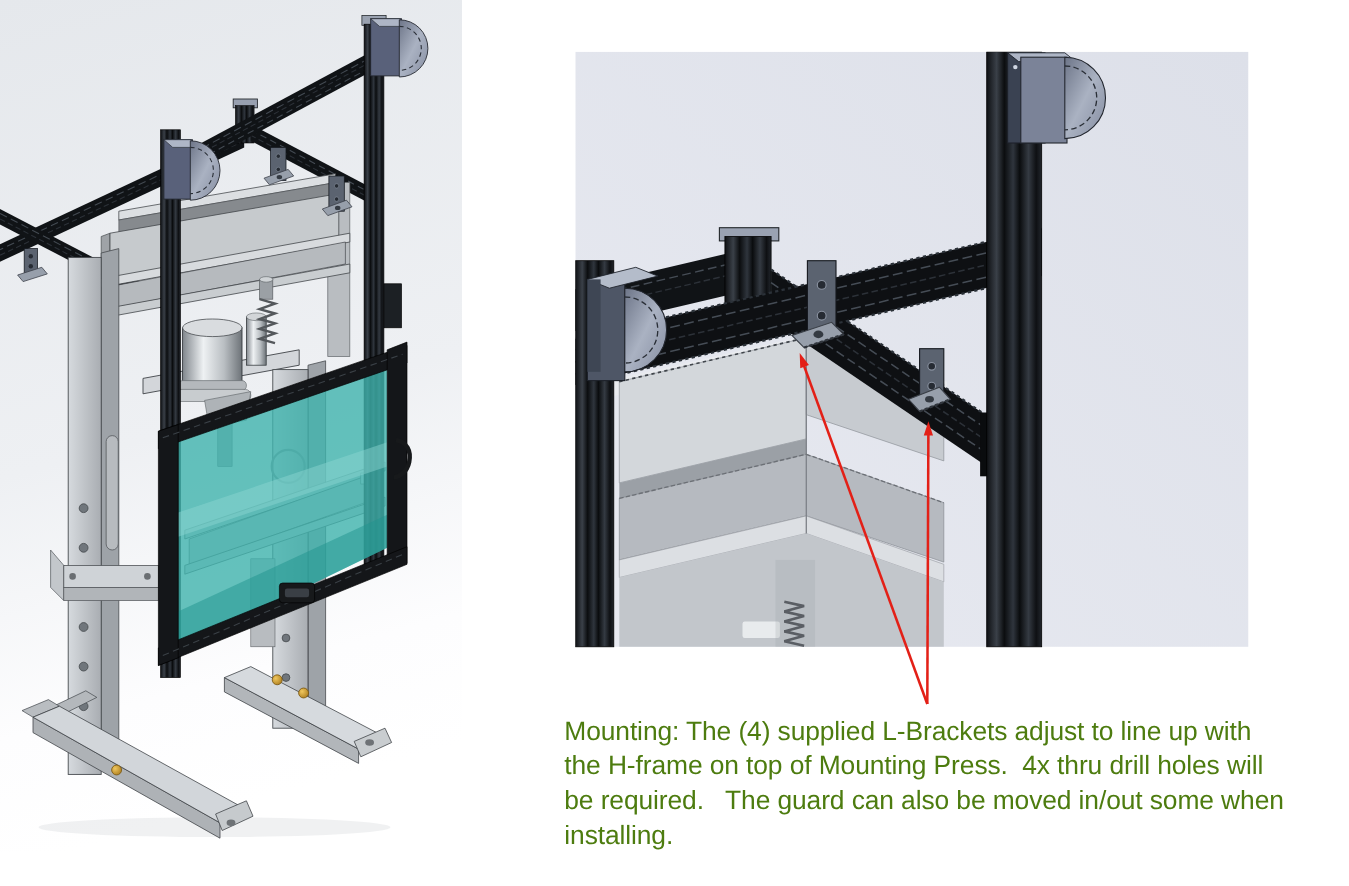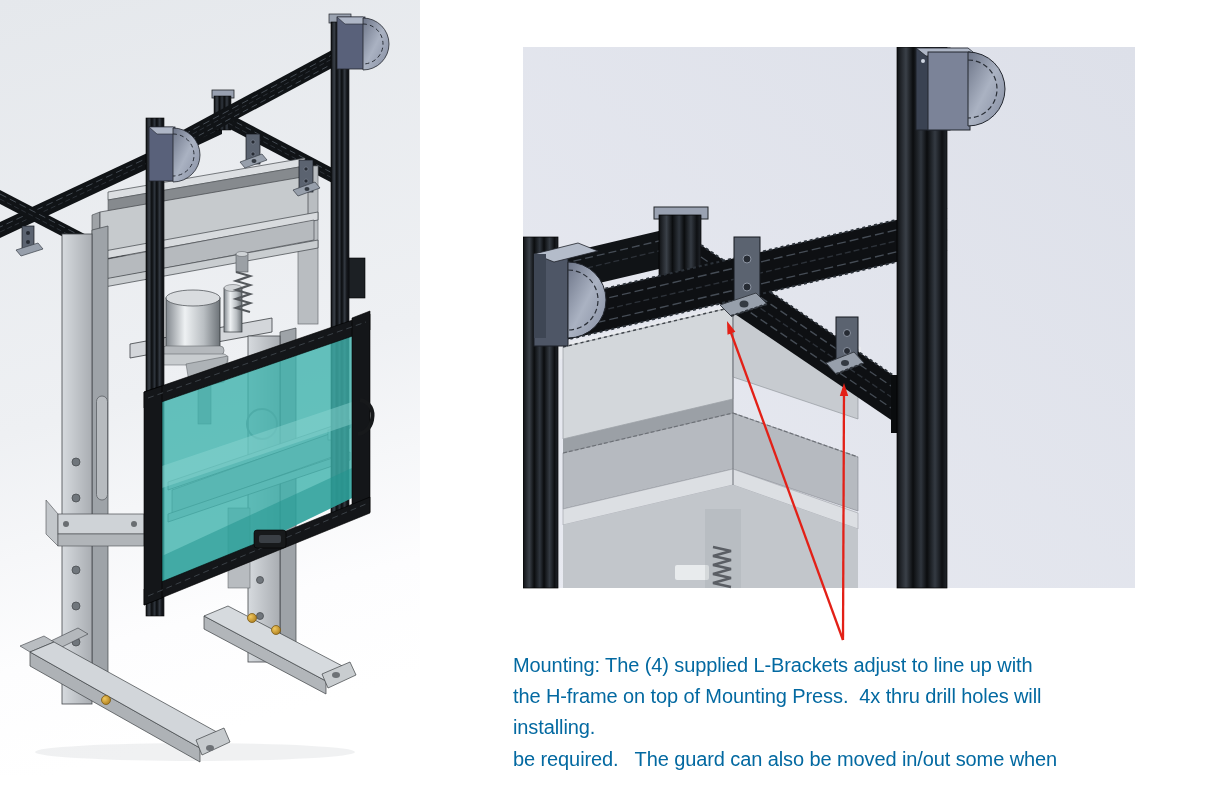--- a/index.html
+++ b/index.html
@@ -6,21 +6,21 @@
   body{
     width:1226px;height:805px;position:relative;overflow:hidden;
     background:#ffffff;
     font-family:"Liberation Sans", sans-serif;
   }
   .fig{position:absolute;}
   #overview-fig{left:0;top:0;width:420px;height:775px;}
   #detail-fig{left:523px;top:47px;width:612px;height:600px;}
   #caption{
     position:absolute;left:513px;top:650px;width:705px;
-    color:#0369a1;font-size:20px;line-height:31.2px;letter-spacing:-0.1px;
+    color:#4d7c0f;font-size:24px;line-height:31.2px;letter-spacing:-0.1px;
   }
   #caption .cap-line{white-space:pre;}
   svg{display:block;}
 </style>
 </head>
 <body>
 
 <div class="fig" id="overview-fig">
 <svg width="420" height="775" viewBox="0 0 420 775" role="img" aria-label="Hydraulic press with perimeter safety guard - isometric CAD view">
   <defs>
@@ -320,15 +320,15 @@
     <line x1="320" y1="593" x2="321" y2="341" stroke-width="2.3" stroke="#e32017"></line>
     <polygon points="204,274 212.4,284.8 204.5,287.7" fill="#e32017"></polygon>
     <polygon points="321,336 325.2,349 316.8,349" fill="#e32017"></polygon>
   </g>
 </svg>
 </div>
 
 <div id="caption">
   <div class="cap-line">Mounting: The (4) supplied L-Brackets adjust to line up with</div>
   <div class="cap-line">the H-frame on top of Mounting Press.  4x thru drill holes will</div>
+  <div class="cap-line">be required.   The guard can also be moved in/out some when</div>
   <div class="cap-line">installing.</div>
-  <div class="cap-line">be required.   The guard can also be moved in/out some when</div>
 </div>
 
 </body></html>

